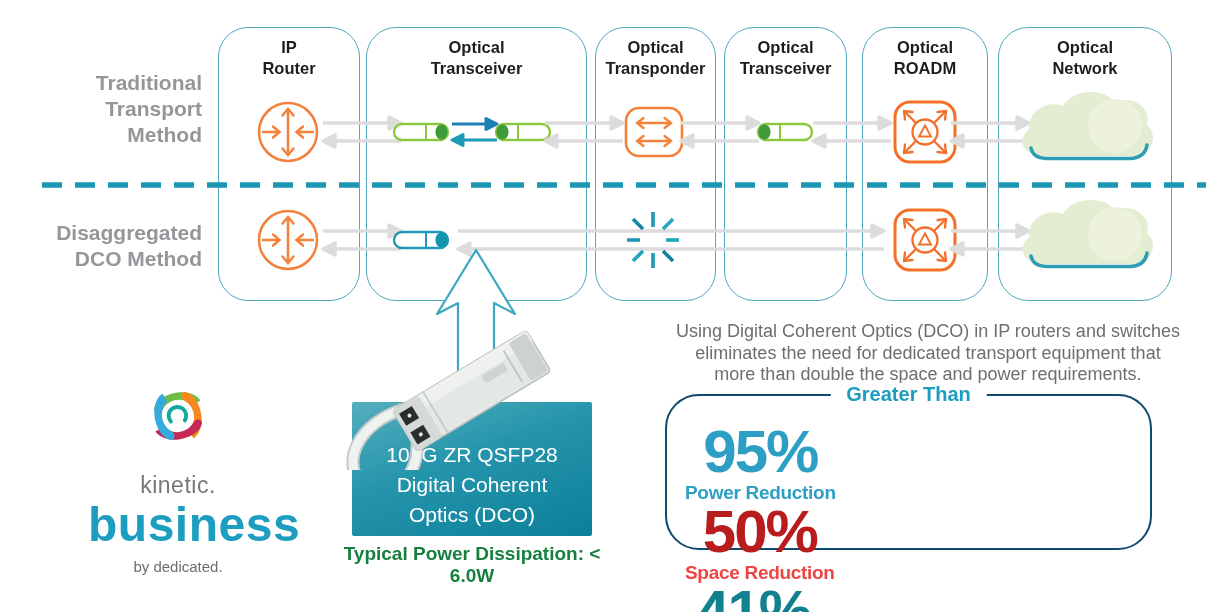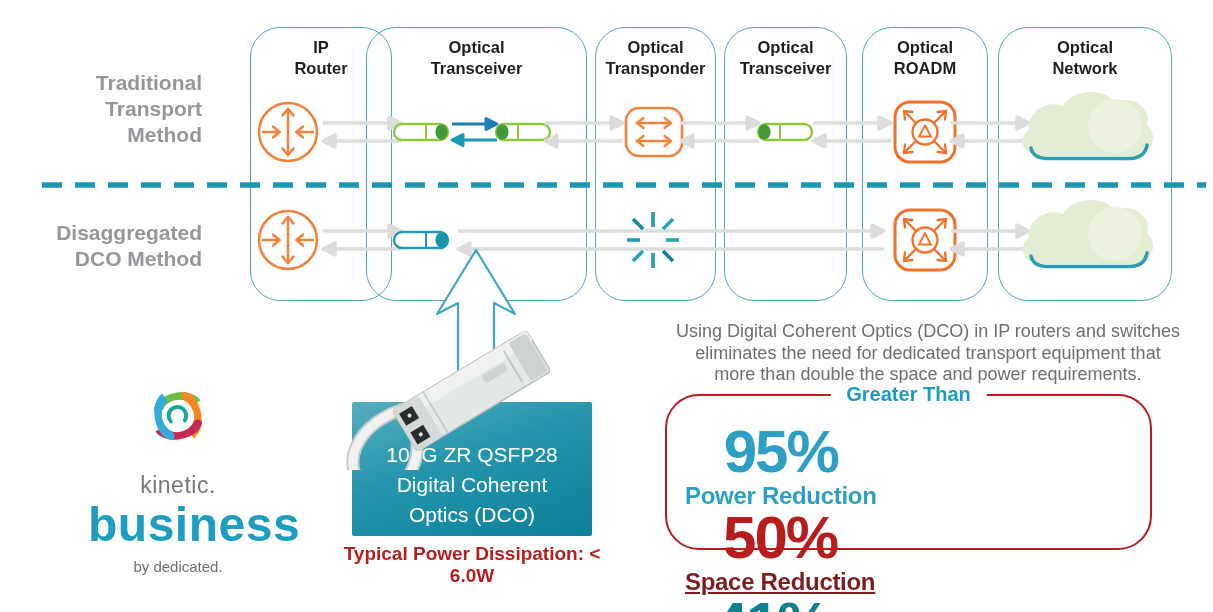--- a/index.html
+++ b/index.html
@@ -17,46 +17,46 @@
   .logo{position:absolute;left:88px;top:388px;width:180px;text-align:center;z-index:4;}
   .logo-brand{font-size:23px;color:#77787b;letter-spacing:.5px;margin-top:24px;}
   .logo-sub{font-size:48px;font-weight:bold;color:#1d9dbf;letter-spacing:.5px;margin-top:-2px;}
   .logo-by{font-size:15px;color:#6d6e71;margin-top:6px;}
   
   .callout-box{position:absolute;left:352px;top:402px;width:240px;height:134px;border-radius:2px;
                background:linear-gradient(160deg,#55aebd 0%,#2394ab 45%,#0d7f99 100%);
                color:#fff;text-align:center;font-size:21px;line-height:30px;padding-top:38px;
                box-sizing:border-box;z-index:3;}
   .callout-caption{position:absolute;left:322px;top:543px;width:300px;text-align:center;
-                   font-size:19px;font-weight:bold;color:#b91c1c;z-index:3;}
+                   font-size:19px;font-weight:bold;color:#15803d;z-index:3;}
   .qsfp{position:absolute;left:340px;top:330px;z-index:5;pointer-events:none;}
   
   .benefits-desc{position:absolute;left:648px;top:321px;width:560px;text-align:center;
                  font-size:18px;line-height:21.5px;color:#6d6e71;z-index:3;}
-  .benefits-box{position:absolute;left:665px;top:394px;width:487px;height:156px;border:2px solid #b91c1c;
+  .benefits-box{position:absolute;left:665px;top:394px;width:487px;height:156px;border:2px solid #0c4a6e;
                 border-radius:34px;box-sizing:border-box;z-index:3;}
   .benefits-label{position:absolute;top:-13px;left:50%;transform:translateX(-50%);background:#fff;
                   padding:0 16px;font-size:20px;font-weight:bold;color:#1b9dbf;white-space:nowrap;}
   .stats{display:flex;justify-content:space-around;align-items:flex-start;padding:28px 18px 0 18px;flex-direction:column;}
   .stat{text-align:center;}
   .stat-value{font-size:60px;font-weight:bold;line-height:56px;letter-spacing:-2px;}
-  .stat-label{font-size:24px;font-weight:bold;margin-top:2px;letter-spacing:-0.3px;}
+  .stat-label{font-size:19px;font-weight:bold;margin-top:2px;letter-spacing:-0.3px;}
 </style>
 </head>
 <body>
 
 <div class="canvas">
 
   <div class="row-label ml" style="top:220px;">Disaggregated
 DCO Method</div>
   <div class="row-label ml" style="top:70px;">Traditional
 Transport
 Method</div>
 
-  <div class="col" style="left:218px;width:140px;margin-left:32px;">
+  <div class="col" style="left:218px;width:140px;">
     <div class="col-head ml">IP
 Router</div>
   </div>
   <div class="col" style="left:366px;width:219px;">
     <div class="col-head ml">Optical
 Transceiver</div>
   </div>
   <div class="col" style="left:595px;width:119px;">
     <div class="col-head ml">Optical
 Transponder</div>
@@ -226,21 +226,21 @@
 more than double the space and power requirements.</div>
   <div class="benefits-box">
     <div class="benefits-label">Greater Than</div>
     <div class="stats">
       <div class="stat">
         <div class="stat-value" style="color: rgb(45, 159, 196);">95%</div>
         <div class="stat-label" style="color: rgb(45, 159, 196);">Power Reduction</div>
       </div>
       <div class="stat">
         <div class="stat-value" style="color: #b91c1c;">50%</div>
-        <div class="stat-label" style="color: #7f1d1d; text-decoration: underline;">Space Reduction</div>
+        <div class="stat-label" style="color: #ef4444;">Space Reduction</div>
       </div>
       <div class="stat">
         <div class="stat-value" style="color: rgb(17, 128, 143);">41%</div>
         <div class="stat-label" style="color: rgb(17, 128, 143);">Cost Reduction</div>
       </div>
     </div>
   </div>
 
 </div>
 

